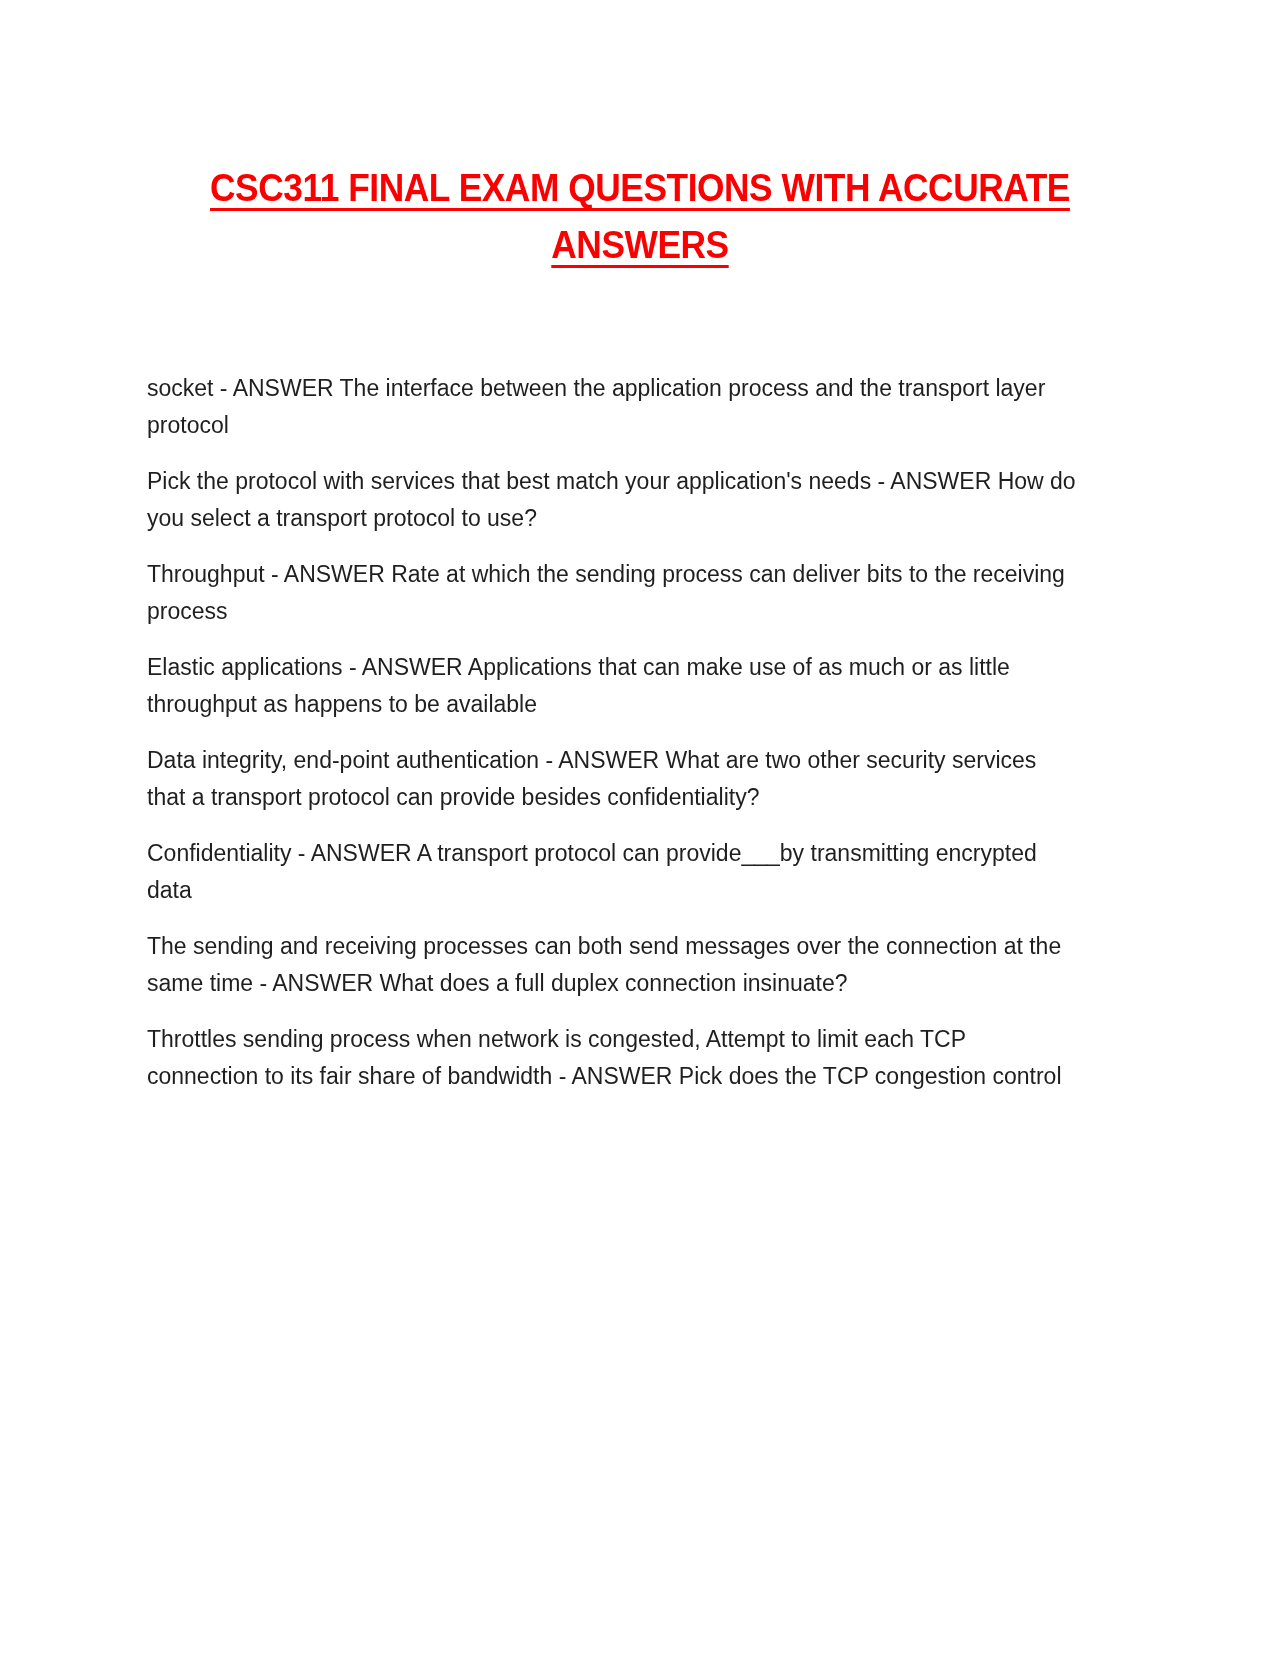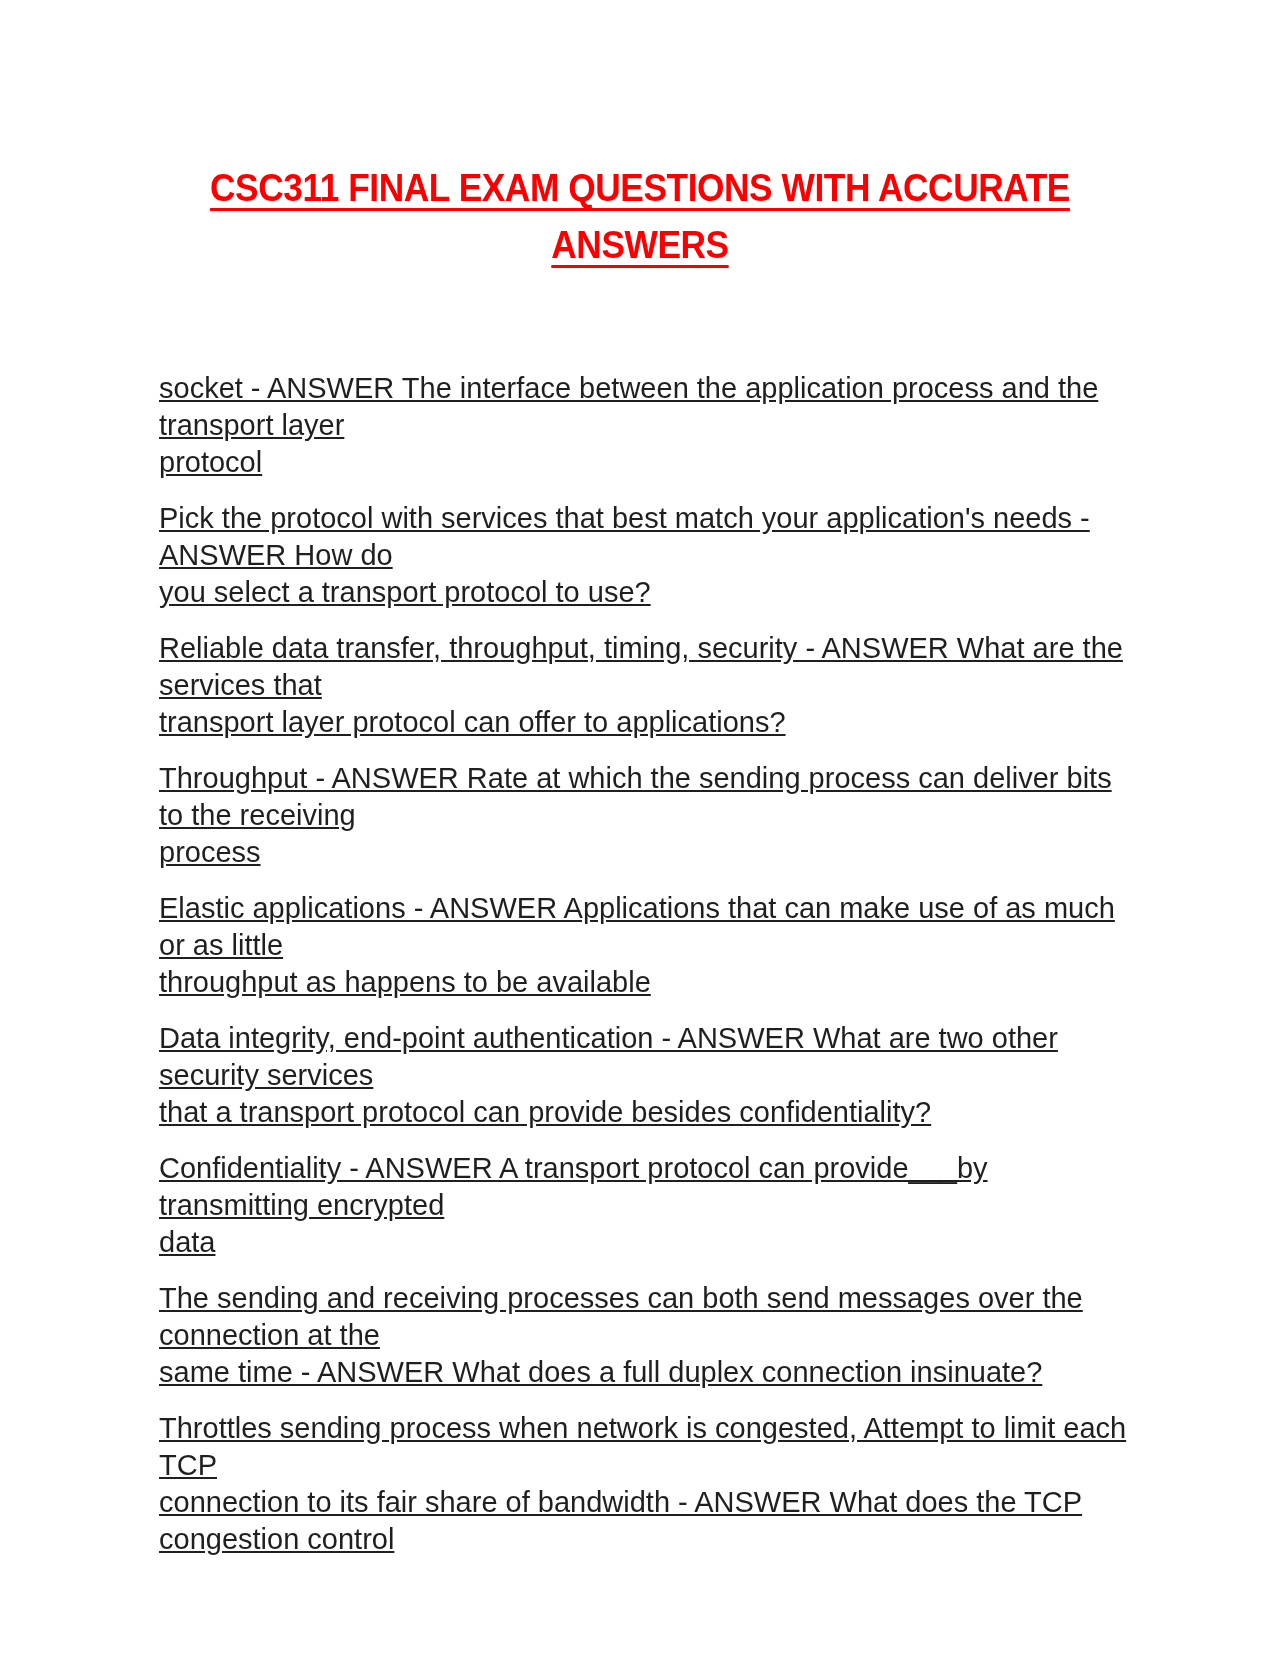--- a/index.html
+++ b/index.html
@@ -35,50 +35,47 @@
     transform:scaleX(0.93);
     transform-origin:50% 0;
     text-decoration:underline;
     text-decoration-thickness:3px;
     text-underline-offset:7px;
   }
   .doc-body{
     padding:80px 145px 0 143px;
   }
   .doc-body p{
-    margin:0 0 19px 16px;
-    font-size:29px;
+    margin:0 0 19px 4px;
+    font-size:23px;
     line-height:37px;
     color:var(--text-color);
     white-space:pre-line;
-    text-decoration:underline;
   }
 </style>
 </head>
 <body>
 
 <div class="page">
   <h1 class="doc-title">
     <span class="doc-title-inner">CSC311 FINAL EXAM QUESTIONS WITH ACCURATE
 ANSWERS</span>
   </h1>
 
   <div class="doc-body">
     <p>socket - ANSWER The interface between the application process and the transport layer
 protocol</p>
     <p>Pick the protocol with services that best match your application's needs - ANSWER How do
 you select a transport protocol to use?</p>
-    <p>Reliable data transfer, throughput, timing, security - ANSWER What are the services that
-transport layer protocol can offer to applications?</p>
     <p>Throughput - ANSWER Rate at which the sending process can deliver bits to the receiving
 process</p>
     <p>Elastic applications - ANSWER Applications that can make use of as much or as little
 throughput as happens to be available</p>
     <p>Data integrity, end-point authentication - ANSWER What are two other security services
 that a transport protocol can provide besides confidentiality?</p>
     <p>Confidentiality - ANSWER A transport protocol can provide___by transmitting encrypted
 data</p>
     <p>The sending and receiving processes can both send messages over the connection at the
 same time - ANSWER What does a full duplex connection insinuate?</p>
     <p>Throttles sending process when network is congested, Attempt to limit each TCP
-connection to its fair share of bandwidth - ANSWER What does the TCP congestion control</p>
+connection to its fair share of bandwidth - ANSWER Pick does the TCP congestion control</p>
   </div>
 </div>
 
 </body></html>

